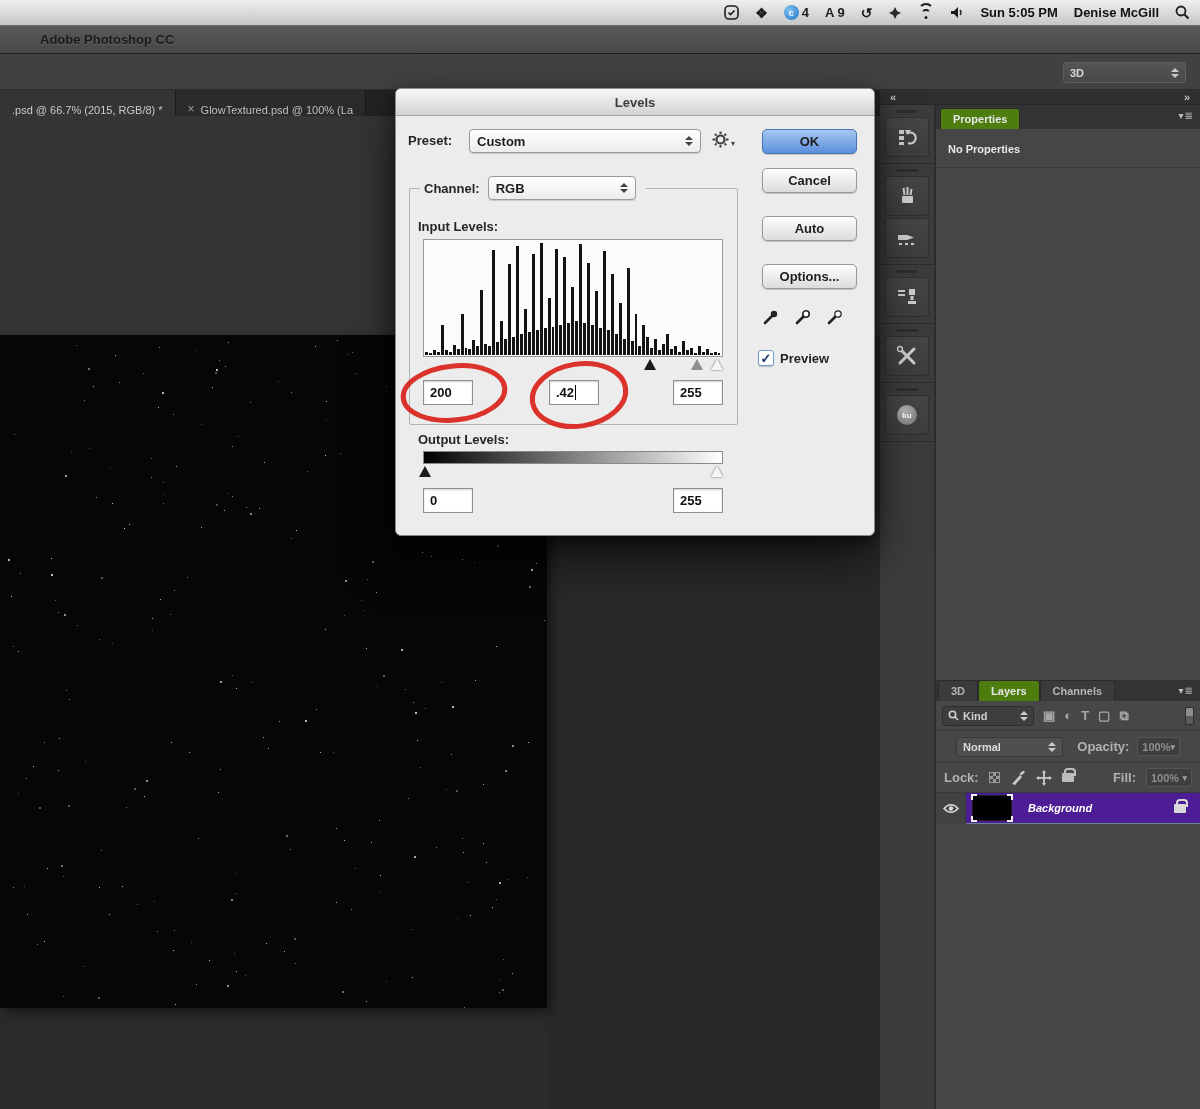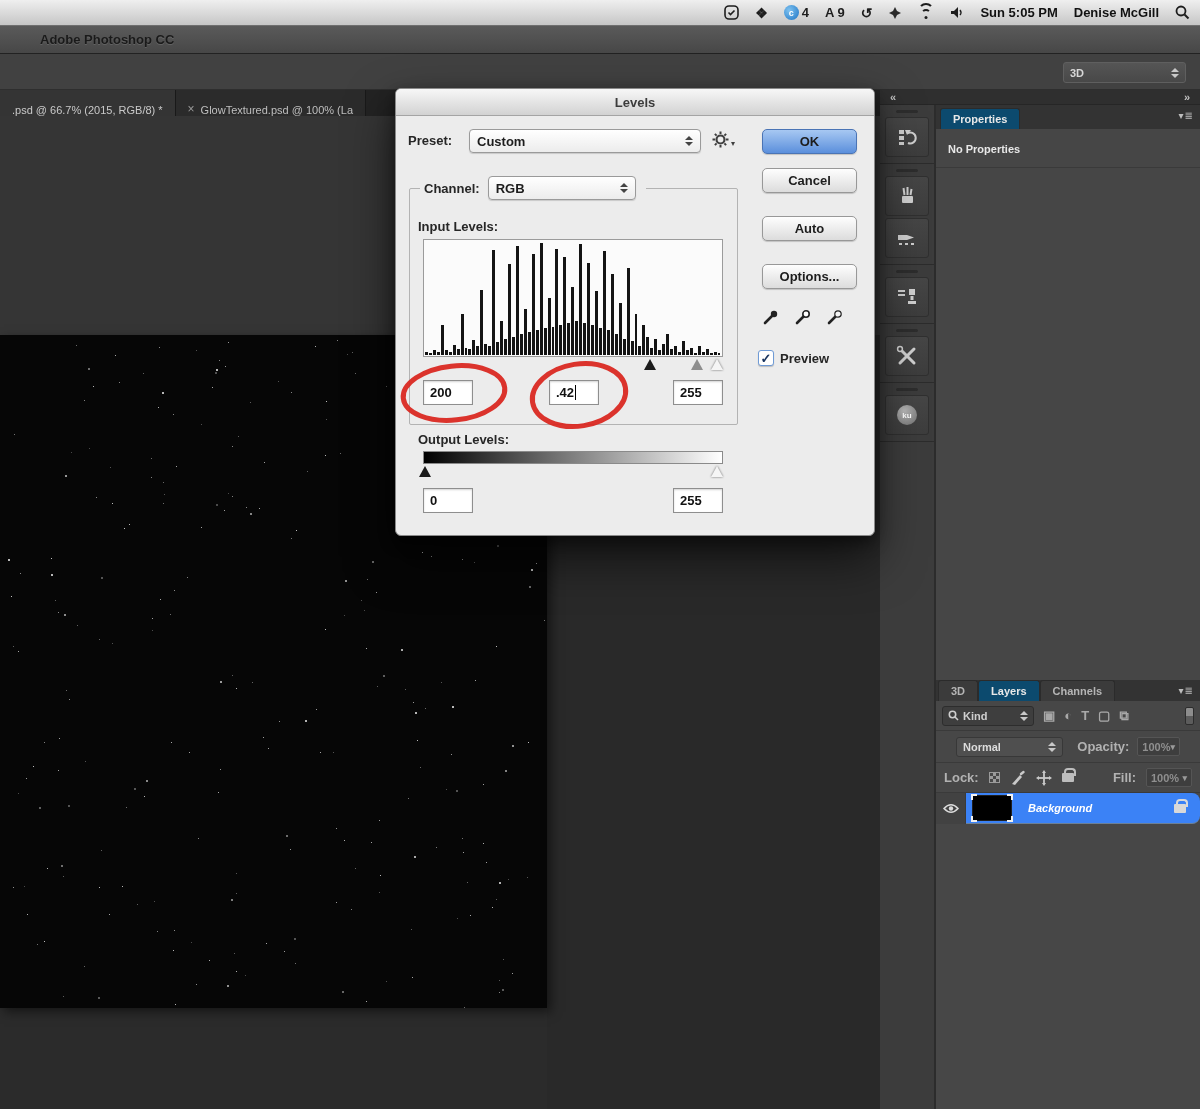--- a/index.html
+++ b/index.html
@@ -54,21 +54,21 @@
   .gut-group{border-bottom:1px solid #2c2c2c;padding:3px 0 4px;}
   .gut-handle{width:22px;height:3px;background:#2d2d2d;border-radius:2px;margin:2px auto 4px;}
   .gut-btn{width:44px;height:40px;margin:2px auto;background:linear-gradient(#464646,#3d3d3d);
     border:1px solid #303030;border-radius:3px;display:flex;align-items:center;justify-content:center;color:#d0d0d0;}
   .kuler-badge{width:20px;height:20px;border-radius:50%;background:radial-gradient(circle at 35% 30%,#b9b9b9,#6f6f6f);
     display:flex;align-items:center;justify-content:center;color:#fff;font-size:8px;font-weight:bold;}
   
   .props-panel{position:absolute;left:935px;top:105px;width:265px;height:575px;background:#464646;border-left:1px solid #2c2c2c;}
   .panel-tabrow{height:24px;background:#333;display:flex;align-items:flex-end;position:relative;}
   .panel-tab{height:21px;padding:0 12px;display:flex;align-items:center;font-size:11px;font-weight:bold;color:#e8e8e8;
-    background:#0c4a6e;border-radius:3px 3px 0 0;border:1px solid #2b2b2b;border-bottom:none;}
+    background:#4d7c0f;border-radius:3px 3px 0 0;border:1px solid #2b2b2b;border-bottom:none;}
   .panel-tab.inactive{background:#3b3b3b;color:#b5b5b5;}
   .panel-menu{position:absolute;right:6px;top:5px;color:#bdbdbd;font-size:10px;letter-spacing:1px;}
   .props-empty{padding:14px 12px 12px;color:#e8e8e8;font-size:11px;font-weight:bold;border-bottom:1px solid #3a3a3a;}
   .layers-panel{position:absolute;left:935px;top:680px;width:265px;height:429px;background:#474747;border-left:1px solid #2c2c2c;}
   .layers-tabs{height:21px;background:#333;display:flex;align-items:flex-end;position:relative;}
   .filter-row{height:30px;display:flex;align-items:center;gap:9px;padding:0 6px;border-bottom:1px solid #3a3a3a;}
   .kind-field{width:92px;height:20px;background:#3e3e3e;border:1px solid #2d2d2d;border-radius:3px;
     display:flex;align-items:center;gap:4px;padding:0 5px;color:#cfcfcf;font-size:11px;font-weight:bold;}
   .filter-ico{color:#a8a8a8;font-size:13px;font-weight:bold;line-height:1;}
   .filter-toggle{margin-left:auto;width:9px;height:18px;border-radius:2px;background:linear-gradient(#8d8d8d 0 50%,#5c5c5c 50% 100%);border:1px solid #2d2d2d;}
@@ -76,21 +76,21 @@
   .blend-dd{width:128px;height:20px;background:#4f4f4f;border:1px solid #383838;border-radius:3px;
     display:flex;align-items:center;padding:0 6px;color:#dcdcdc;font-size:11px;font-weight:bold;}
   .dim-label{color:#b2b2b2;font-size:13px;font-weight:bold;}
   .dim-field{width:46px;height:19px;background:#3e3e3e;border:1px solid #555;border-radius:2px;
     display:flex;align-items:center;justify-content:space-between;padding:0 4px;color:#8f8f8f;font-size:11px;font-weight:bold;}
   .dd-caret{color:#9a9a9a;font-size:9px;}
   .lock-row{height:30px;display:flex;align-items:center;gap:10px;padding:0 8px;border-bottom:1px solid #3a3a3a;}
   .checker{width:11px;height:11px;border:1px solid #9a9a9a;
     background:repeating-conic-gradient(#9a9a9a 0 25%,#474747 0 50%) 0 0/6px 6px;}
   .layer-row{height:31px;display:flex;align-items:center;border-bottom:1px solid #3d3d3d;position:relative;}
-  .layer-row.selected{background:#3b82f6;border-bottom-color:#6c8096;border-radius:8px;}
+  .layer-row.selected{background:#4c1d95;border-bottom-color:#6c8096;}
   .eye-well{width:30px;height:31px;border-right:1px solid #3a3a3a;display:flex;align-items:center;justify-content:center;background:#424242;}
   .eye-empty{width:13px;height:13px;border:1px solid #333;background:#3d3d3d;border-radius:2px;}
   .thumb-wrap{width:52px;display:flex;align-items:center;justify-content:center;}
   .thumb{width:40px;height:26px;border:1px solid #1f1f1f;position:relative;}
   .thumb.noise{background:repeating-conic-gradient(#888 0 25%,#575757 0 50%) 0 0/3px 3px;}
   .thumb.black{background:#000;}
   .corner{position:absolute;width:6px;height:6px;border:0 solid #f2f2f2;}
   .corner.tl{left:-2px;top:-2px;border-left-width:2px;border-top-width:2px;}
   .corner.tr{right:-2px;top:-2px;border-right-width:2px;border-top-width:2px;}
   .corner.bl{left:-2px;bottom:-2px;border-left-width:2px;border-bottom-width:2px;}

